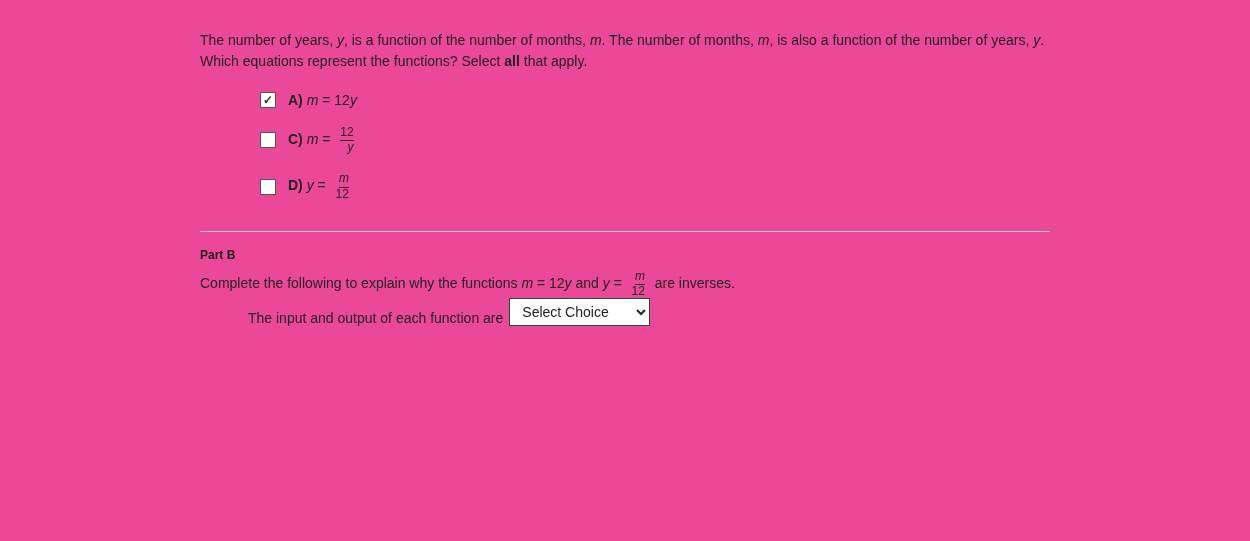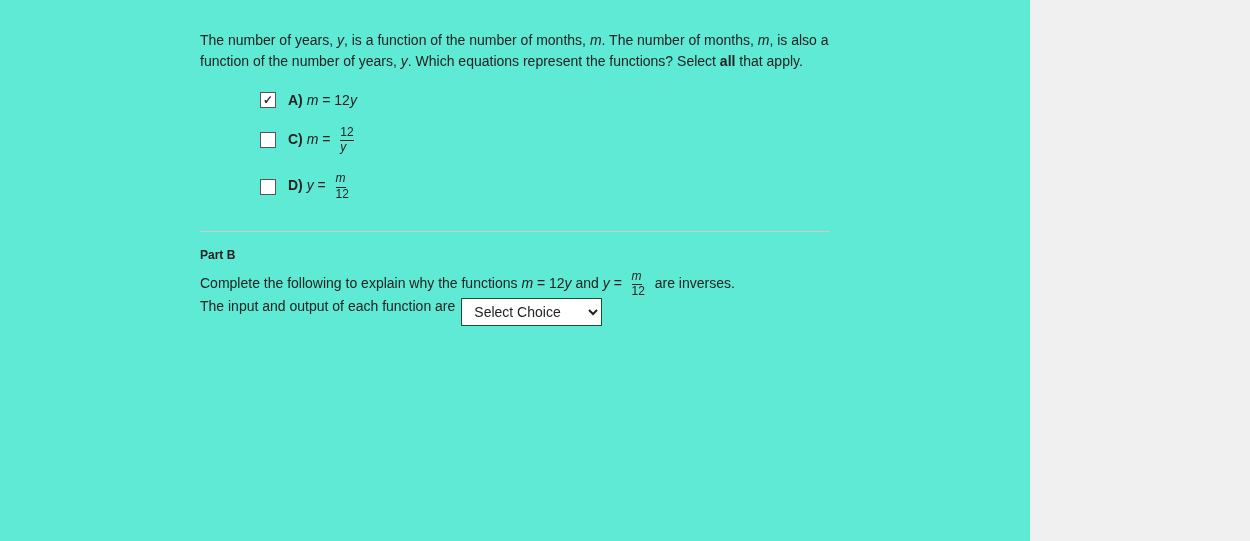--- a/index.html
+++ b/index.html
@@ -14,22 +14,22 @@
       font-size: 15px;
       color: #222;
       width: 1250px;
       min-height: 541px;
       display: flex;
       align-items: flex-start;
       justify-content: flex-start;
     }
 
     .page-container {
-      background-color: #5eead4;
-      width: 1030px;
+      background-color: #ec4899;
+      width: 1250px;
       min-height: 541px;
       padding: 30px 200px 40px 200px;
     }
 
     .question-text {
       font-size: 14px;
       color: #222;
       line-height: 1.5;
       margin-bottom: 20px;
     }
@@ -79,21 +79,21 @@
       color: #222;
     }
 
     .choice-label .letter {
       font-weight: bold;
     }
 
     .fraction {
       display: inline-flex;
       flex-direction: column;
-      align-items: flex-start;
+      align-items: flex-end;
       font-size: 12px;
       vertical-align: middle;
       margin: 0 2px;
       line-height: 1.1;
     }
 
     .fraction .numerator {
       border-bottom: 1px solid #222;
       padding-bottom: 1px;
       font-size: 12px;
@@ -120,25 +120,26 @@
     }
 
     .part-b-text {
       font-size: 14px;
       color: #222;
       line-height: 1.6;
     }
 
     .part-b-inline {
       display: flex;
-      align-items: flex-start;
+      align-items: flex-end;
       font-size: 14px;
       color: #222;
       flex-wrap: wrap;
       gap: 6px;
+      margin-left: 48px;
     }
 
     .select-dropdown {
       border: 1px solid #14532d;
       background: #fff;
       font-size: 14px;
       padding: 4px 24px 4px 8px;
       color: #222;
       cursor: pointer;
       appearance: auto;

